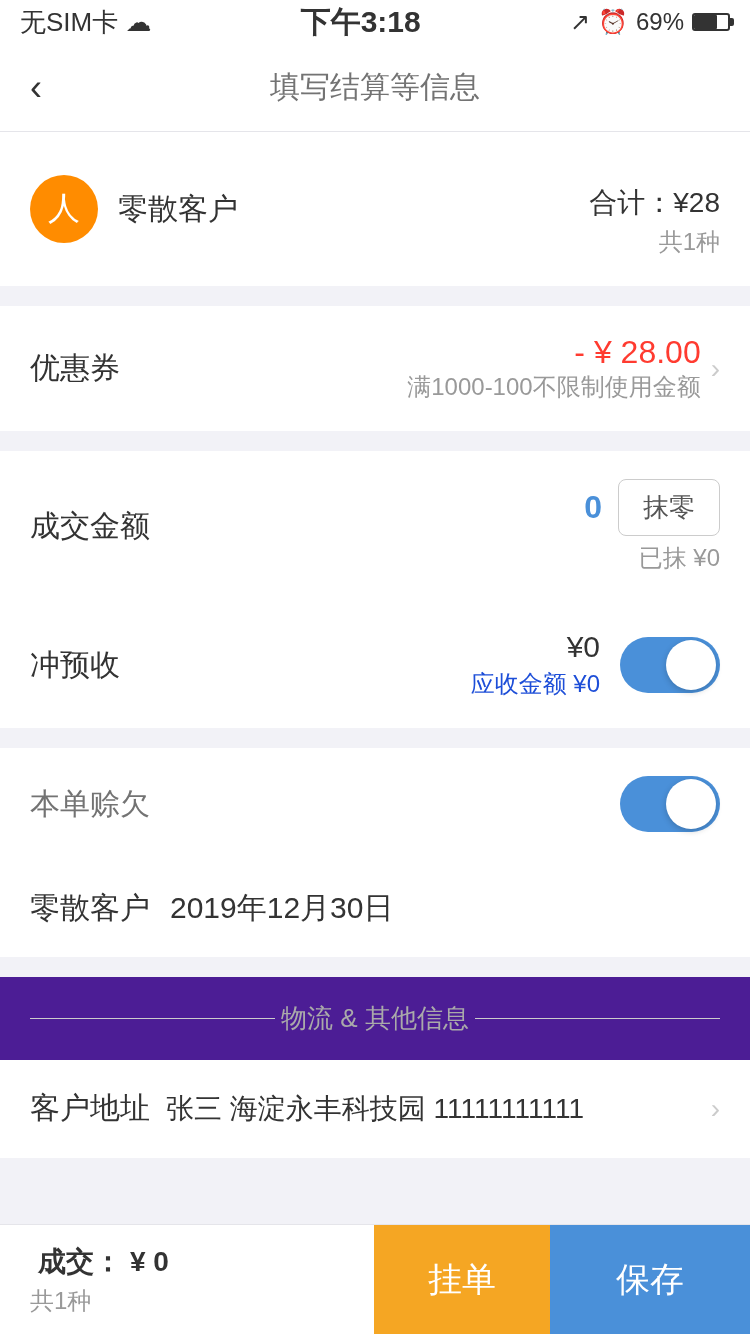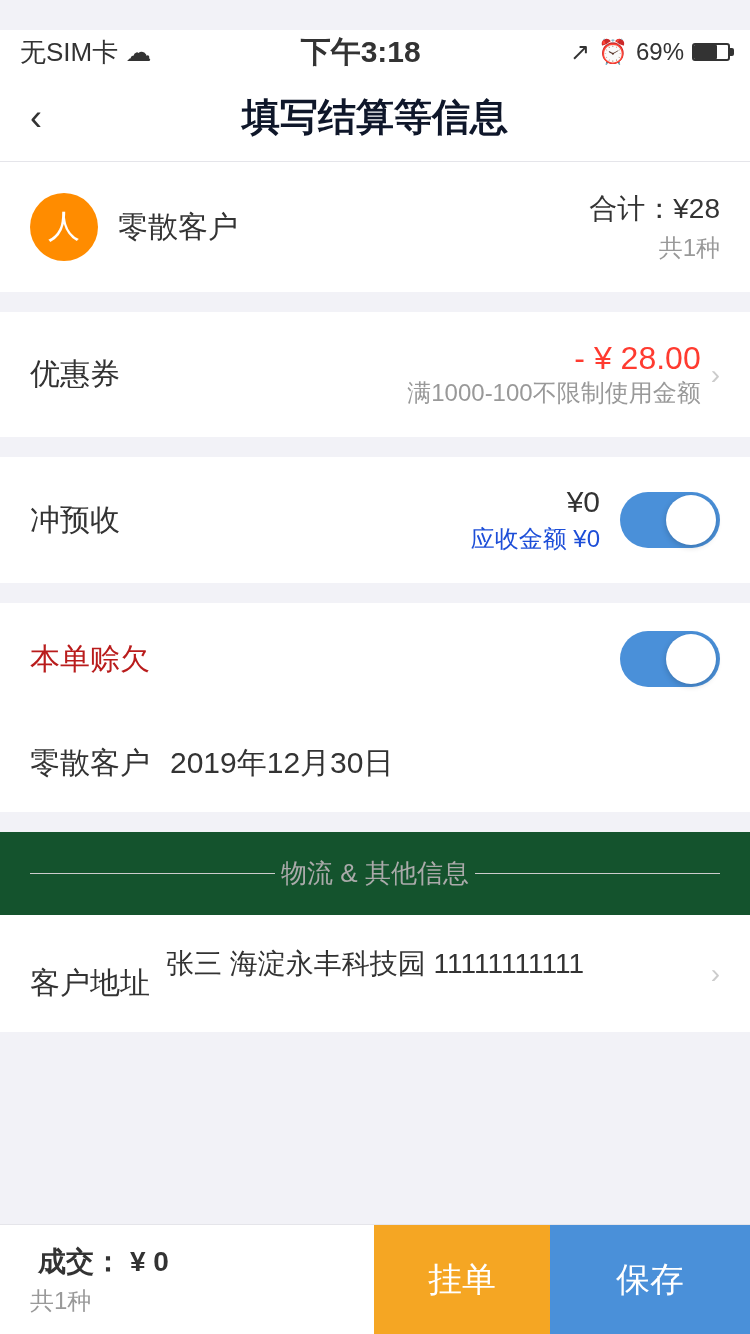--- a/index.html
+++ b/index.html
@@ -17,21 +17,20 @@
     
     .status-bar {
       display: flex;
       align-items: center;
       justify-content: space-between;
       background: #fff;
       height: 44px;
       padding: 0 20px;
       font-size: 26px;
       font-weight: 500;
-      margin-top: 30px;
     }
     .status-left { display: flex; align-items: center; gap: 10px; }
     .status-center { font-size: 30px; font-weight: 600; }
     .status-right { display: flex; align-items: center; gap: 8px; font-size: 24px; }
 
     
     .nav-bar {
       display: flex;
       align-items: center;
       justify-content: center;
@@ -42,23 +41,23 @@
       padding: 0 30px;
     }
     .nav-back {
       position: absolute;
       left: 30px;
       font-size: 36px;
       color: #333;
       cursor: pointer;
     }
     .nav-title {
-      font-size: 38px;
-      font-weight: 700;
-      color: #0f172a;
+      font-size: 30px;
+      font-weight: 400;
+      color: #737373;
     }
 
     
     .section {
       background: #fff;
       margin-bottom: 20px;
     }
 
     
     .customer-row {
@@ -73,21 +72,21 @@
       height: 68px;
       border-radius: 50%;
       background: #ff8c00;
       display: flex;
       align-items: center;
       justify-content: center;
       color: white;
       font-size: 32px;
     }
     .customer-name { font-size: 30px; font-weight: 500; }
-    .customer-right { text-align: right; }
+    .customer-right { text-align: right; margin-top: 24px; }
     .total-amount { font-size: 28px; color: #333; }
     .total-count { font-size: 24px; color: #999; margin-top: 4px; }
 
     
     .coupon-row {
       display: flex;
       align-items: center;
       justify-content: space-between;
       padding: 28px 30px;
       min-height: 90px;
@@ -156,39 +155,39 @@
     }
 
     
     .credit-row {
       display: flex;
       align-items: center;
       justify-content: space-between;
       padding: 28px 30px;
       min-height: 100px;
     }
-    .credit-label { font-size: 30px; color: #b91c1c; }
+    .credit-label { font-size: 30px; color: #737373; }
 
     
     .duedate-row {
       display: flex;
       align-items: center;
       padding: 28px 30px;
       min-height: 90px;
       gap: 20px;
     }
     .duedate-label { font-size: 30px; color: #333; }
     .duedate-value { font-size: 30px; color: #333; }
 
     
     .logistics-header {
       display: flex;
       align-items: center;
       padding: 24px 30px;
-      background: #14532d;
+      background: #4c1d95;
       gap: 6px;
     }
     .logistics-line {
       flex: 1;
       height: 1px;
       background: #ccc;
     }
     .logistics-label {
       font-size: 26px;
       color: #aaa;
@@ -196,21 +195,21 @@
 
     
     .address-row {
       display: flex;
       align-items: center;
       padding: 28px 30px;
       min-height: 90px;
       justify-content: space-between;
     }
     .address-left { display: flex; align-items: flex-start; gap: 16px; }
-    .address-key { font-size: 30px; color: #333; white-space: nowrap; margin-top: 20px; }
+    .address-key { font-size: 30px; color: #333; white-space: nowrap; }
     .address-value { font-size: 28px; color: #333; line-height: 1.5; }
 
     
     .bottom-bar {
       position: fixed;
       bottom: 0;
       left: 0;
       width: 750px;
       height: 110px;
       display: flex;
@@ -325,20 +324,30 @@
       <div class="coupon-right">
         <div class="coupon-amount">- ¥ 28.00</div>
         <div class="coupon-desc">满1000-100不限制使用金额</div>
       </div>
       <span class="chevron">›</span>
     </div>
   </div>
 </div>
 
 <div class="section">
+  <div class="deal-row">
+    <span class="deal-label">成交金额</span>
+    <div>
+      <div class="deal-right">
+        <span class="deal-value">0</span>
+        <button class="round-btn">抹零</button>
+      </div>
+      <div class="deal-sub">已抹  ¥0</div>
+    </div>
+  </div>
   <div class="prepay-row">
     <span class="prepay-label">冲预收</span>
     <div class="prepay-right">
       <div class="prepay-amounts">
         <div class="prepay-value">¥0</div>
         <div class="prepay-sub">应收金额 ¥0</div>
       </div>
       <div class="toggle">
         <div class="toggle-knob"></div>
       </div>

